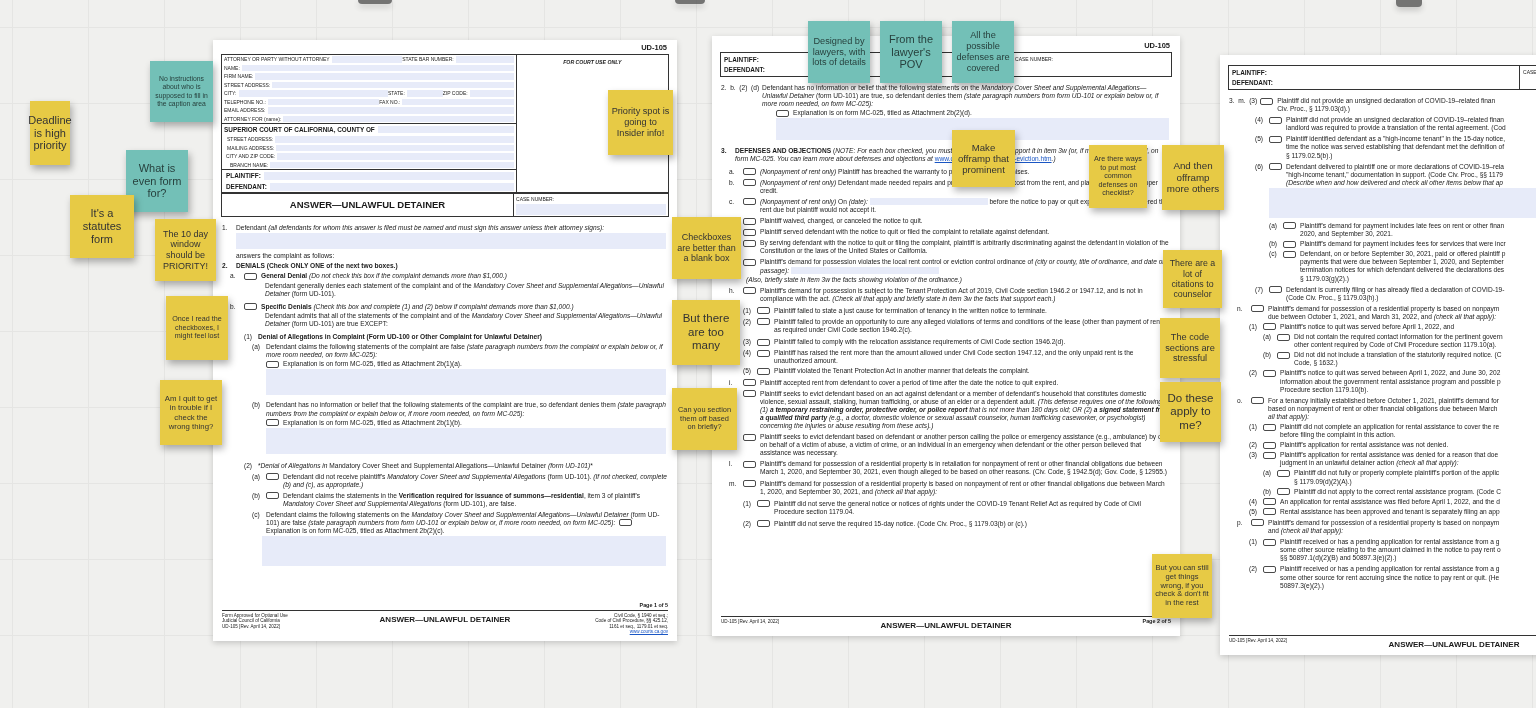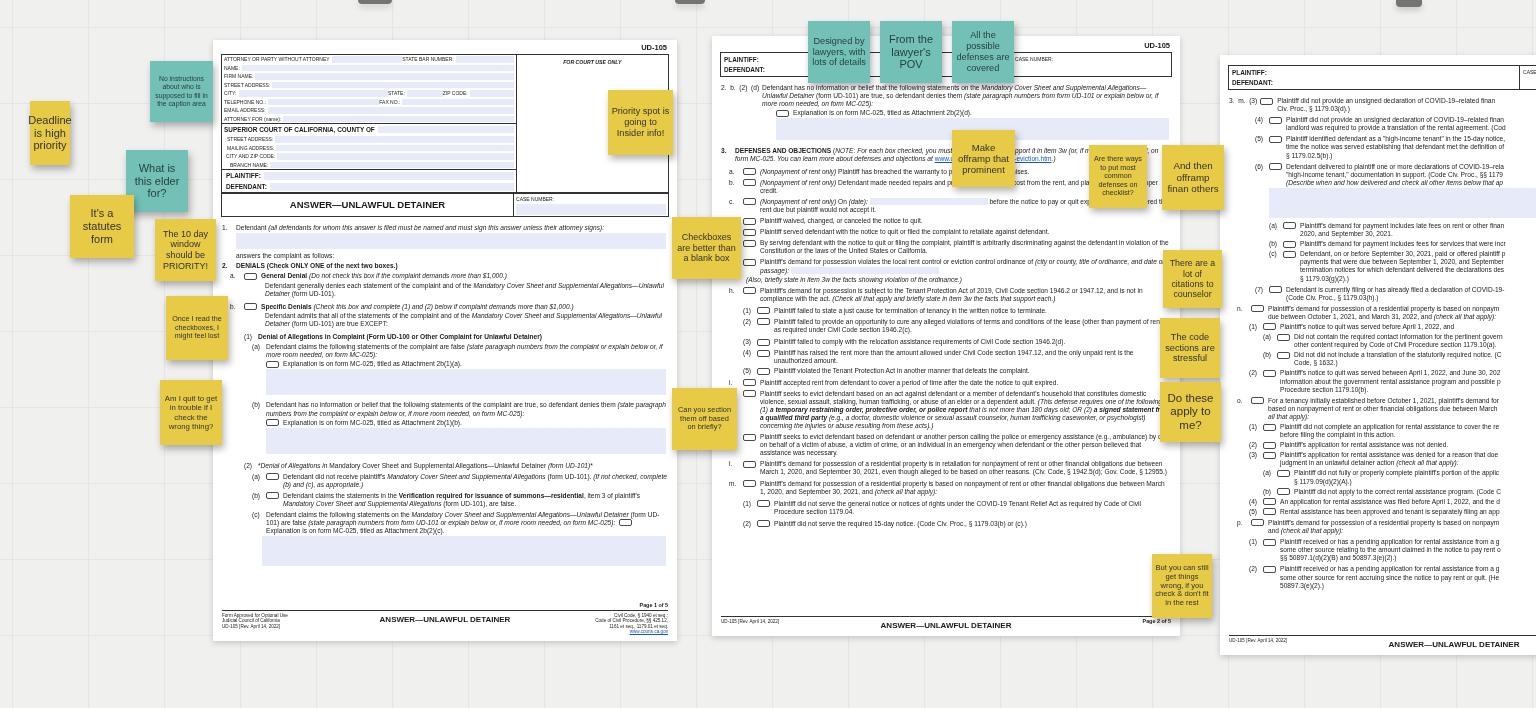--- a/index.html
+++ b/index.html
@@ -612,21 +612,21 @@
     </div>
   </div>
 
 <div class="sticky yellow" style="left: 30px; top: 101px; width: 40px; height: 64px; font-size: 11px;">
       <span>Deadline is high priority</span>
     </div>
     <div class="sticky teal" style="left: 150px; top: 61px; width: 63px; height: 61px; font-size: 6.8px;">
       <span>No instructions about who is supposed to fill in the caption area</span>
     </div>
     <div class="sticky teal" style="left: 126px; top: 150px; width: 62px; height: 62px; font-size: 11px;">
-      <span>What is this elder for?</span>
+      <span>What is even form for?</span>
     </div>
     <div class="sticky yellow" style="left: 70px; top: 195px; width: 64px; height: 63px; font-size: 11px;">
       <span>It's a statutes form</span>
     </div>
     <div class="sticky yellow" style="left: 155px; top: 219px; width: 61px; height: 62px; font-size: 9px;">
       <span>The 10 day window should be PRIORITY!</span>
     </div>
     <div class="sticky yellow" style="left: 166px; top: 296px; width: 62px; height: 64px; font-size: 7.2px;">
       <span>Once I read the checkboxes, I might feel lost</span>
     </div>
@@ -641,31 +641,34 @@
     </div>
     <div class="sticky teal" style="left: 880px; top: 21px; width: 62px; height: 62px; font-size: 11px;">
       <span>From the lawyer's POV</span>
     </div>
     <div class="sticky teal" style="left: 952px; top: 21px; width: 62px; height: 62px; font-size: 9.2px; text-align: center;">
       <span>All the possible defenses are covered</span>
     </div>
     <div class="sticky yellow" style="left: 672px; top: 217px; width: 69px; height: 62px; font-size: 9px;">
       <span>Checkboxes are better than a blank box</span>
     </div>
+    <div class="sticky yellow" style="left: 672px; top: 300px; width: 68px; height: 65px; font-size: 11.5px;">
+      <span>But there are too many</span>
+    </div>
     <div class="sticky yellow" style="left: 672px; top: 388px; width: 65px; height: 62px; font-size: 7.4px;">
       <span>Can you section them off based on briefly?</span>
     </div>
     <div class="sticky yellow" style="left: 952px; top: 130px; width: 63px; height: 57px; font-size: 9.6px;">
       <span>Make offramp that prominent</span>
     </div>
     <div class="sticky yellow" style="left: 1089px; top: 145px; width: 58px; height: 63px; font-size: 7.2px;">
       <span>Are there ways to put most common defenses on checklist?</span>
     </div>
     <div class="sticky yellow" style="left: 1162px; top: 145px; width: 62px; height: 65px; font-size: 9.8px;">
-      <span>And then offramp finan others</span>
+      <span>And then offramp more others</span>
     </div>
     <div class="sticky yellow" style="left: 1163px; top: 250px; width: 59px; height: 58px; font-size: 8.8px;">
       <span>There are a lot of citations to counselor</span>
     </div>
     <div class="sticky yellow" style="left: 1160px; top: 318px; width: 60px; height: 60px; font-size: 9.2px;">
       <span>The code sections are stressful</span>
     </div>
     <div class="sticky yellow" style="left: 1160px; top: 382px; width: 61px; height: 60px; font-size: 11.5px;">
       <span>Do these apply to me?</span>
     </div>

